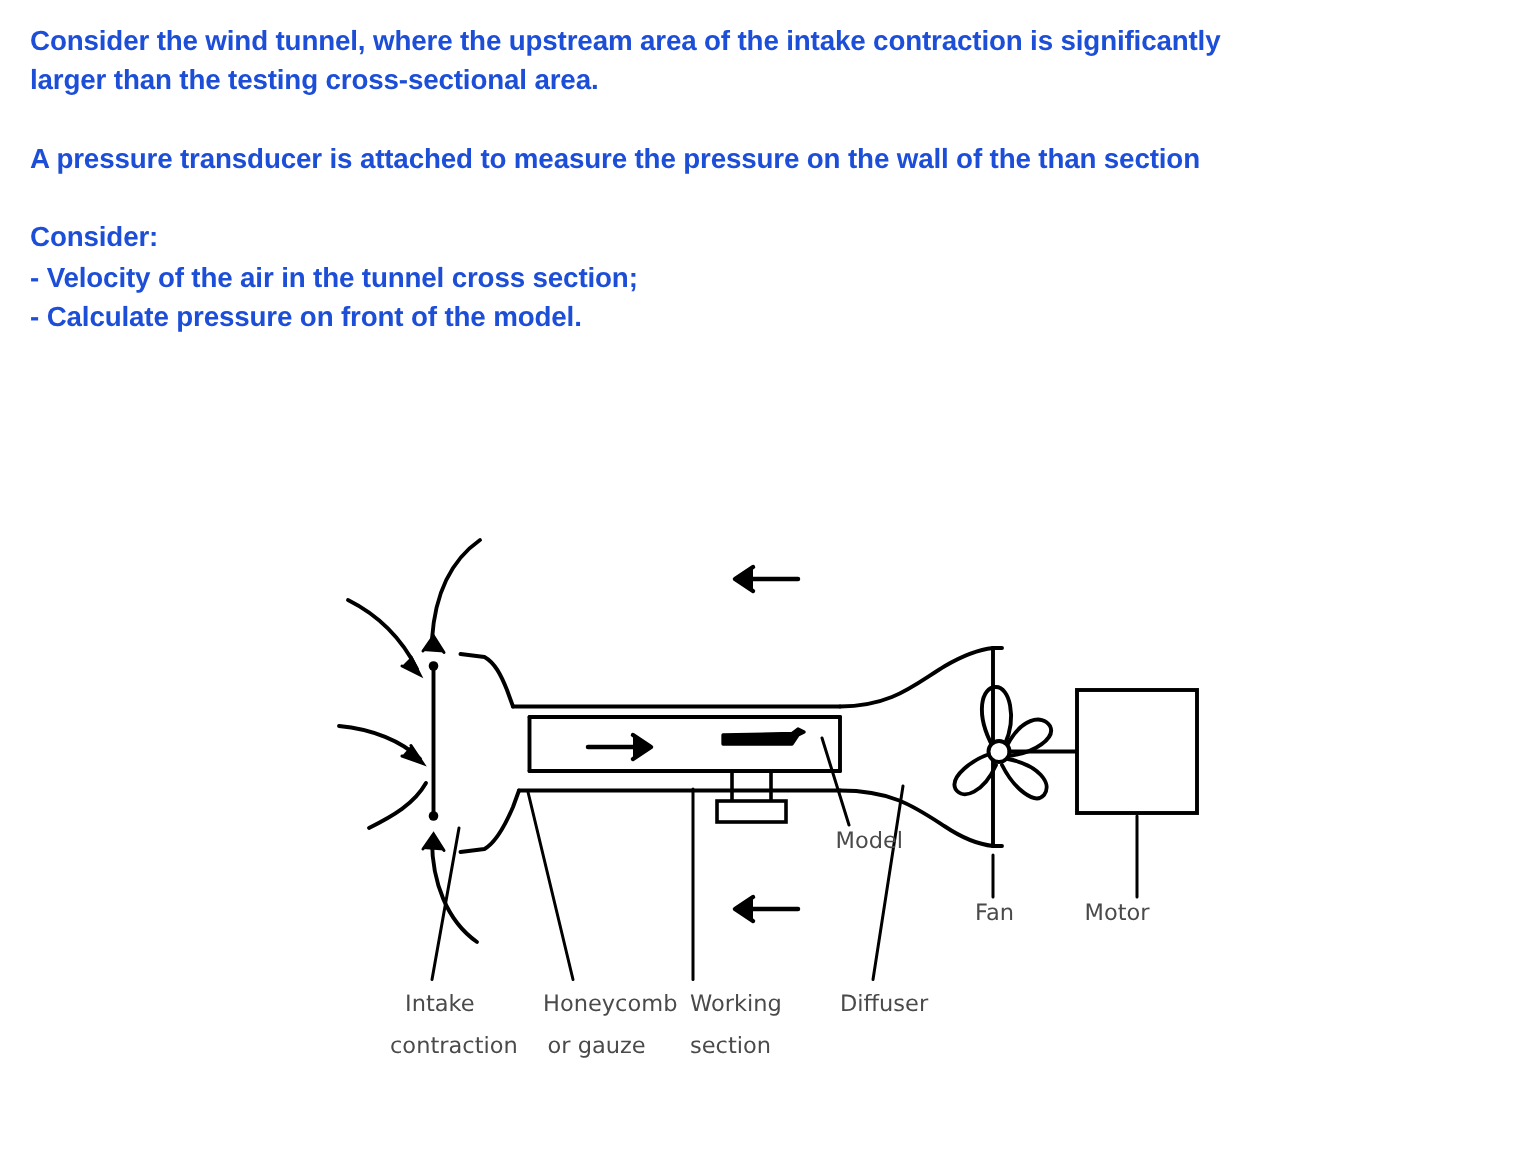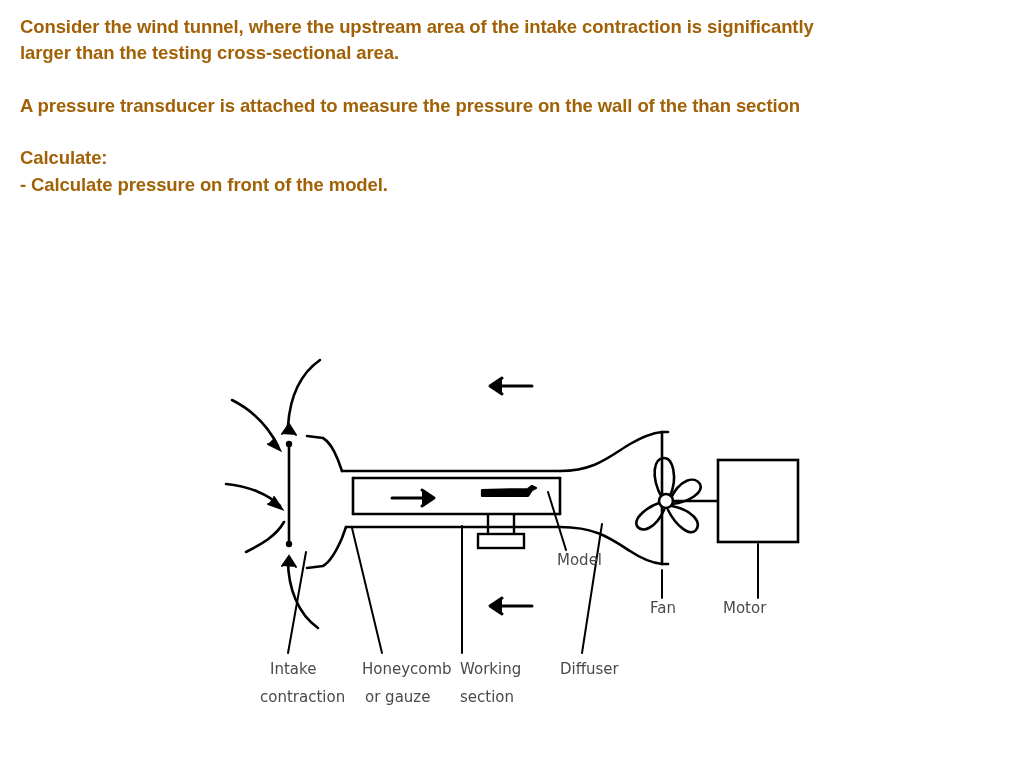--- a/index.html
+++ b/index.html
@@ -24,21 +24,21 @@
   }
   .text-block {
     position: absolute;
     left: 20px;
     top: 14px;
     width: 990px;
     font-size: 18.5px;
     font-weight: bold;
     line-height: 1.43;
     letter-spacing: -0.1px;
-    color: #a16207;
+    color: #1d4ed8;
   }
   .para {
     margin: 0 0 0 0;
   }
   .blank-line {
     height: 26px;
   }
   .line {
     white-space: pre-wrap;
   }
@@ -65,21 +65,22 @@
     <div class="para">
       <div class="line">Consider the wind tunnel, where the upstream area of the intake contraction is significantly</div>
       <div class="line">larger than the testing cross-sectional area.</div>
     </div>
     <div class="blank-line"></div>
     <div class="para">
       <div class="line">A pressure transducer is attached to measure the pressure on the wall of the than section</div>
     </div>
     <div class="blank-line"></div>
     <div class="para">
-      <div class="line">Calculate:</div>
+      <div class="line">Consider:</div>
+      <div class="line">- Velocity of the air in the tunnel cross section;</div>
       <div class="line">- Calculate pressure on front of the model.</div>
     </div>
   </div>
 
   <div id="figure">
     <svg width="640" height="400" viewBox="0 0 640 400" xmlns="http://www.w3.org/2000/svg">
 
       <g fill="none" stroke="#000000" stroke-width="2.6" stroke-linejoin="round" stroke-linecap="round">
 
         <path d="M 97 98 L 113 100 C 120 104 124 112 128 122 L 132 133"></path>

